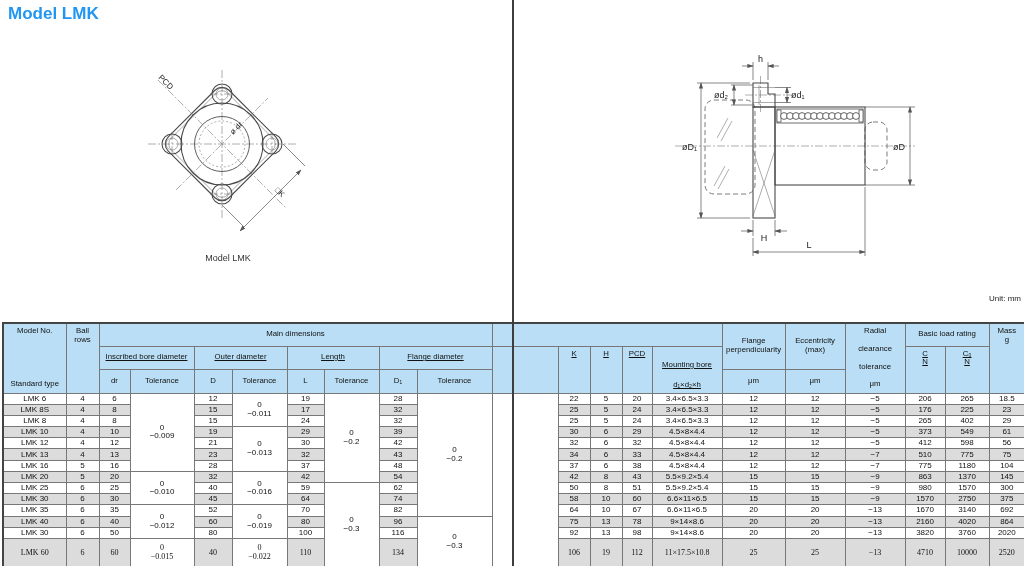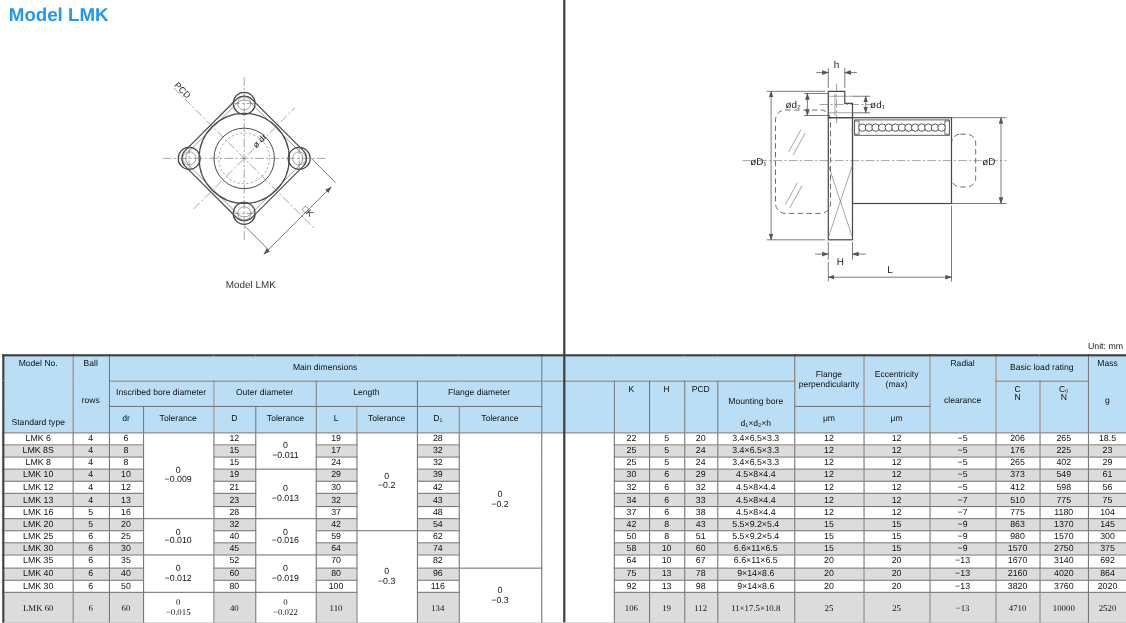--- a/index.html
+++ b/index.html
@@ -3,21 +3,21 @@
 <meta charset="utf-8">
 <style>
   * { box-sizing: border-box; margin: 0; padding: 0; }
   html,body { width:1024px; height:566px; }
   body {
     position: relative; overflow: hidden; background:#fff;
     font-family:"Liberation Sans","DejaVu Sans",sans-serif; color:#111;
   }
   .title { position:absolute; left:8px; top:4px; font-size:17px; font-weight:bold; color:#2196F3; }
   .page-divider { position:absolute; left:512px; top:0; width:2px; height:566px; background:#3d3d3d; z-index:6; }
-  .unit-label { position:absolute; right:3px; top:310px; font-size:8px; color:#222; }
+  .unit-label { position:absolute; right:3px; top:294px; font-size:8px; color:#222; }
   .fig { position:absolute; }
   .fig-caption { text-align:center; font-size:9px; color:#333; margin-top:3px; }
   svg text { font-family:"Liberation Sans","DejaVu Sans",sans-serif; font-size:9px; fill:#222; }
   svg text.small { font-size:8px; }
   .draw { stroke:#4a4a4a; fill:none; stroke-width:1.1; }
   .thin { stroke:#6a6a6a; fill:none; stroke-width:0.55; }
   .dashdot { stroke:#6a6a6a; fill:none; stroke-width:0.55; stroke-dasharray:8 2 2 2; }
   .dashed { stroke:#5a5a5a; fill:none; stroke-width:0.8; stroke-dasharray:5 3; }
   .dim { stroke:#555; fill:none; stroke-width:0.7; }
 
@@ -28,25 +28,25 @@
   }
   .spec th, .spec td { border:1px solid #777; text-align:center; vertical-align:middle; padding:0; overflow:hidden; }
   .spec thead th { background:#B9DEF5; font-weight:normal; font-size:7.8px; line-height:1.15; }
   .spec thead { border-bottom:1.5px solid #444; }
   .spec tbody tr { height:11.2px;padding-left:24px; }
   .spec tbody tr.last { height:29px;font-family:Liberation Serif, serif; }
   .spec tbody td { line-height:1; background:#fff; }
   .spec tbody tr.even td { background:#DCDCDC; }
   .spec tbody td.tol, .spec tbody td.spacer { background:#fff !important; }
   .spec tbody td.tol div { line-height:8.6px; }
-  tr.h1 { height:23px; } tr.h2 { height:23px; } tr.h3 { height:24px; }
+  tr.h1 { height:23px; } tr.h2 { height:23px;text-decoration:underline; } tr.h3 { height:24px; }
   .vstack { display:flex; flex-direction:column; align-items:center; padding:2px 0; }
   .between { justify-content:space-between; }
   .end { justify-content:flex-start; }
-  .st70 { height:66px;gap:24px; } .st46 { height:44px; }
+  .st70 { height:66px; } .st46 { height:44px; }
   .grow-center { flex:1; display:flex; align-items:center; justify-content:center; }
 </style>
 </head>
 <body>
 
 <div class="title">Model LMK</div>
 <div class="page-divider"></div>
 <div class="unit-label">Unit: mm</div>
 
 <div class="fig" style="left:88px; top:50px; width:280px;">

